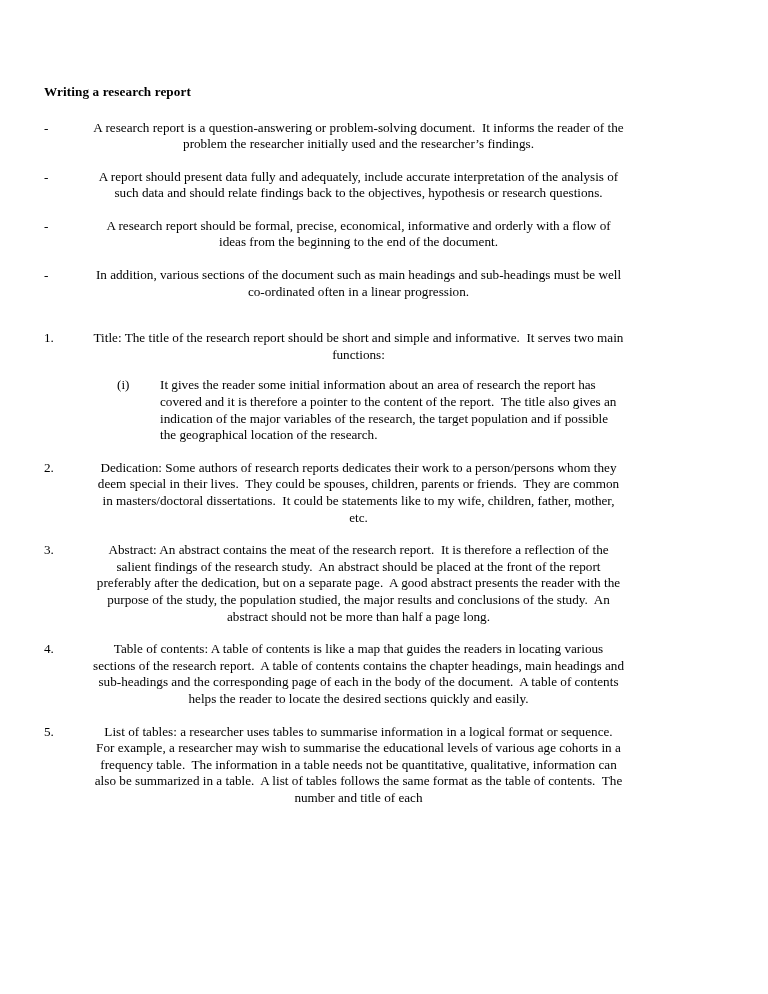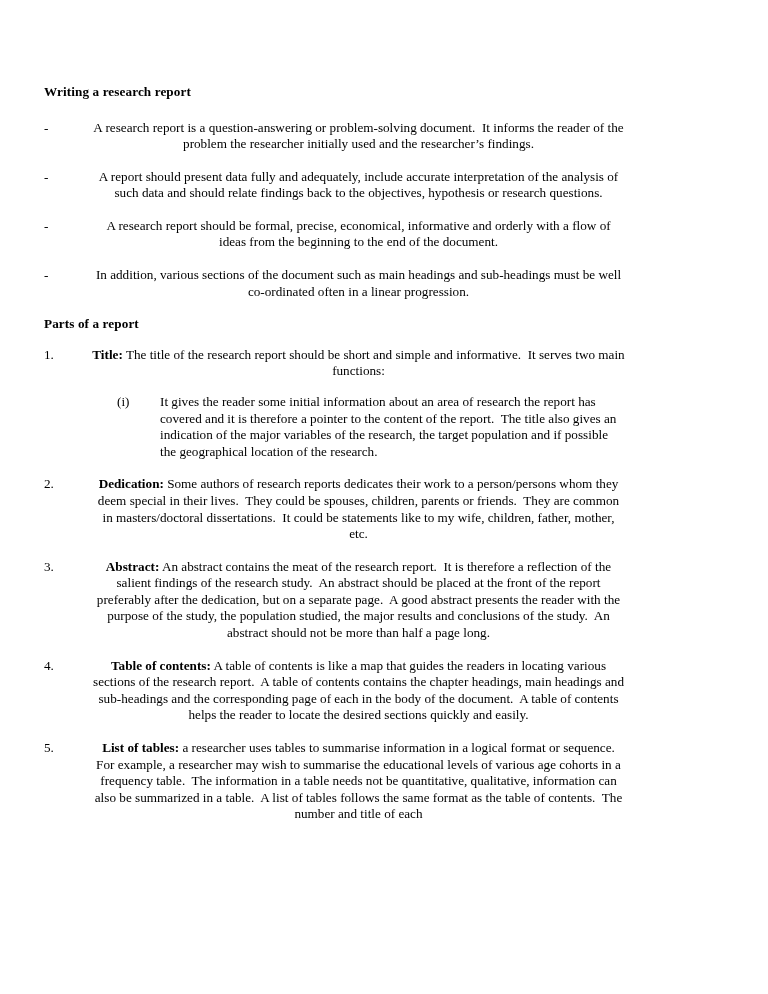--- a/index.html
+++ b/index.html
@@ -67,21 +67,21 @@
   }
   .subitem .marker {
     flex: 0 0 auto;
     width: 43px;
     text-align: left;
   }
   .subitem .content {
     flex: 1 1 auto;
   }
   .lead {
-    font-weight: bold;
+    font-weight: normal;
   }
   .run { white-space: pre-wrap; }
 </style>
 </head>
 <body>
 
 <div class="page">
   <div class="doc-body">
 
     <h1 class="section-heading">Writing a research report</h1>
@@ -106,21 +106,20 @@
     </div>
     <div class="gap-para"></div>
 
     <div class="item dash">
       <span class="marker">-</span>
       <span class="content run">In addition, various sections of the document such as main headings and sub-headings must be well co-ordinated often in a linear progression.</span>
     </div>
 
     <div class="gap-para"></div>
 
-    <h2 class="section-heading">Parts of a report</h2>
 
     <div class="gap-small"></div>
 
     <div class="item num">
       <span class="marker">1.</span>
       <span class="content"><span class="lead">Title:</span><span class="run"> The title of the research report should be short and simple and informative.  It serves two main functions:</span></span>
     </div>
 
     <div class="gap-small"></div>
 

